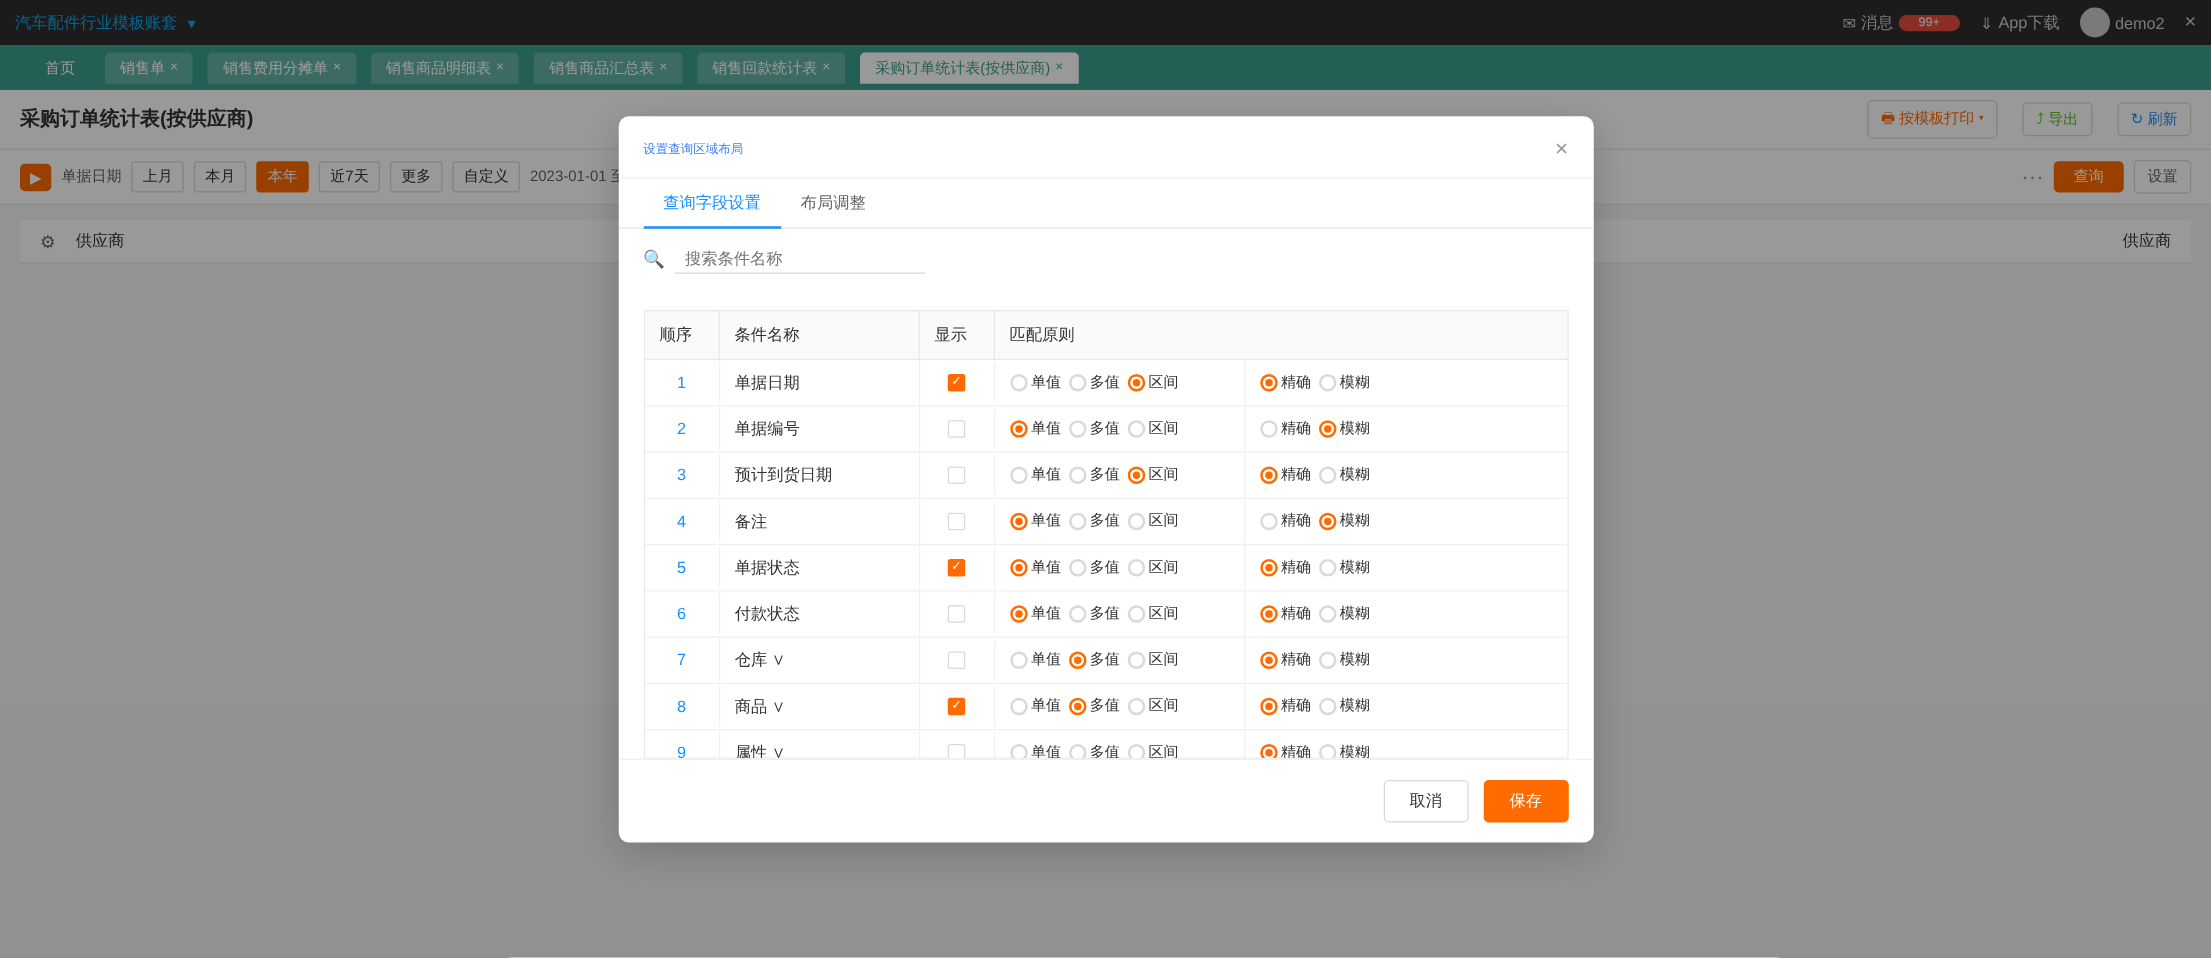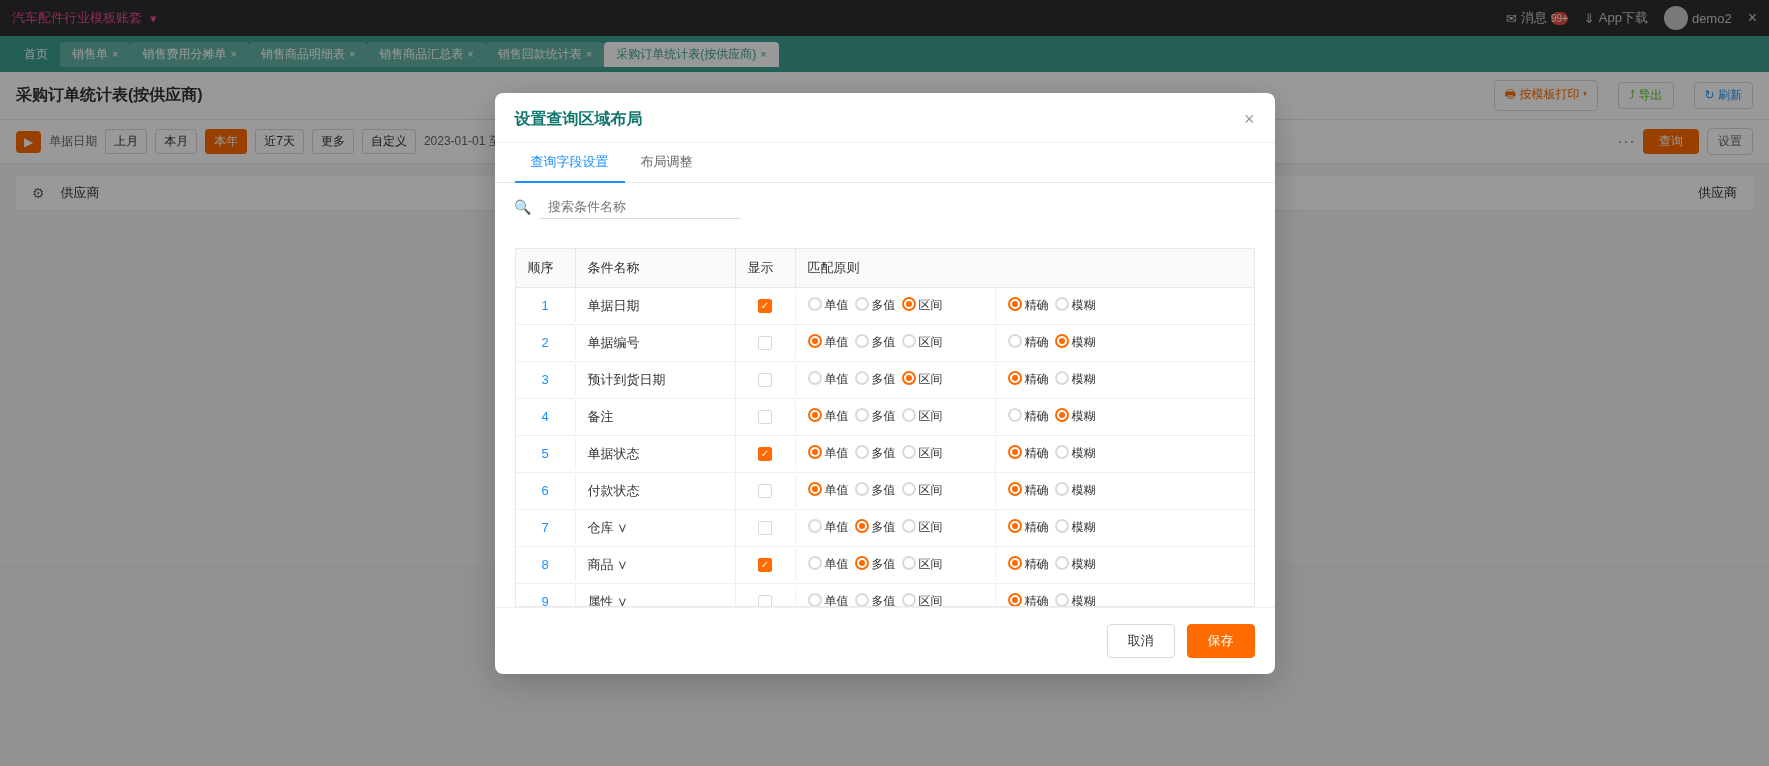--- a/index.html
+++ b/index.html
@@ -8,33 +8,33 @@
     
     .top-bar {
       background: #2d2d2d;
       height: 36px;
       display: flex;
       align-items: center;
       justify-content: space-between;
       padding: 0 12px;
       color: #ccc;
     }
-    .top-bar-left { font-size: 13px; color: #ec4899; display: flex; align-items: center; gap: 8px; }
+    .top-bar-left { font-size: 13px; color: #0ea5e9; display: flex; align-items: center; gap: 8px; }
     .top-bar-right { display: flex; align-items: center; gap: 16px; font-size: 13px; color: #ccc; }
-    .top-bar-right .badge { background: #e74c3c; color: white; font-size: 10px; border-radius: 8px; padding: 1px 0; }
+    .top-bar-right .badge { background: #e74c3c; color: white; font-size: 10px; border-radius: 8px; padding: 1px 16px; }
     .close-x { color: #ccc; cursor: pointer; font-size: 16px; }
 
     
     .tab-bar {
       background: #3d9f8f;
       height: 36px;
       display: flex;
       align-items: center;
-      padding: 0 12px;
-      gap: 0;
+      padding: 0 24px;
+      gap: 12px;
     }
     .tab-item {
       background: rgba(255,255,255,0.2);
       color: white;
       padding: 4px 12px;
       border-radius: 4px 4px 0 0;
       font-size: 12px;
       cursor: pointer;
       display: flex;
       align-items: center;
@@ -113,21 +113,21 @@
       display: flex;
       flex-direction: column;
     }
     .dialog-header {
       display: flex;
       align-items: center;
       justify-content: space-between;
       padding: 16px 20px 12px;
       border-bottom: 1px solid #f0f0f0;
     }
-    .dialog-title { font-size: 16px; font-weight: 700; color: #0f766e; }
+    .dialog-title { font-size: 10px; font-weight: 400; color: #3b82f6; }
     .dialog-close { color: #999; font-size: 18px; cursor: pointer; border: none; background: none; }
 
     
     .dialog-tabs {
       display: flex;
       padding: 0 20px;
       border-bottom: 1px solid #e8e8e8;
     }
     .dialog-tab {
       padding: 10px 16px;
@@ -199,21 +199,21 @@
       padding: 9px 12px;
       border-right: 1px solid #f0f0f0;
       font-size: 13px;
       color: #333;
     }
     .dt-cell:last-child { border-right: none; }
     .dt-cell.number { color: #1890ff; text-align: center; }
 
     
     .radio-group { display: flex; gap: 6px; align-items: center; }
-    .radio-option { display: flex; gap: 3px; font-size: 12px; cursor: pointer; }
+    .radio-option { display: flex; align-items: center; gap: 3px; font-size: 12px; cursor: pointer; }
     .radio-circle {
       width: 14px; height: 14px;
       border: 2px solid #d9d9d9;
       border-radius: 50%;
       display: inline-flex;
       align-items: center;
       justify-content: center;
       background: white;
       flex-shrink: 0;
     }

